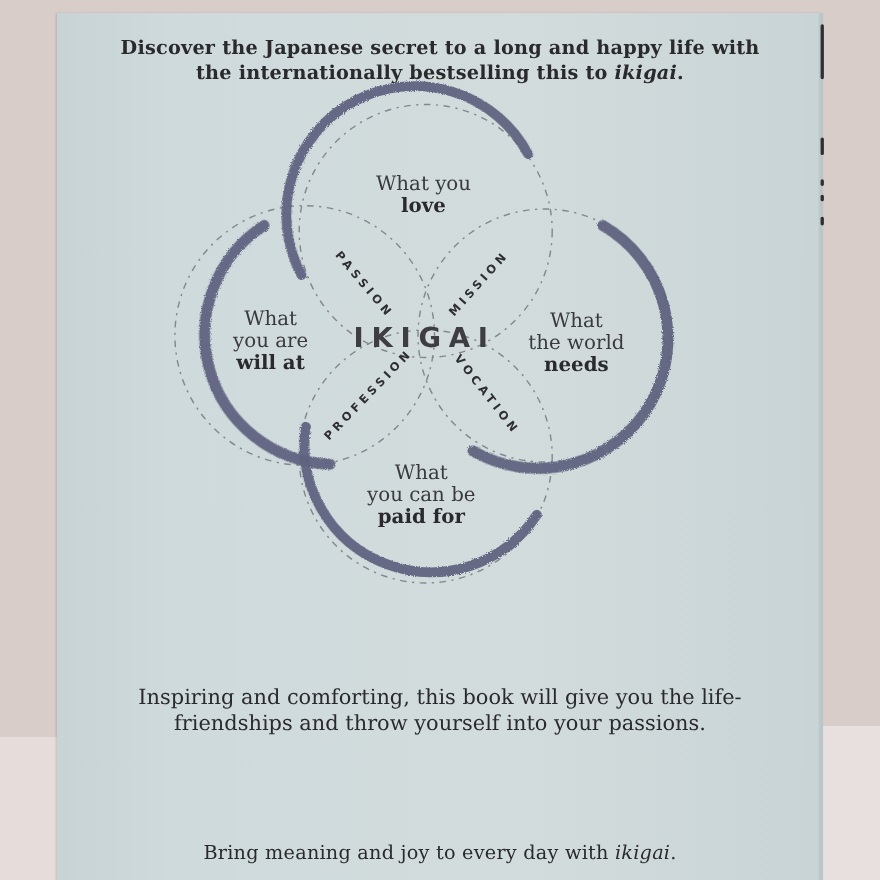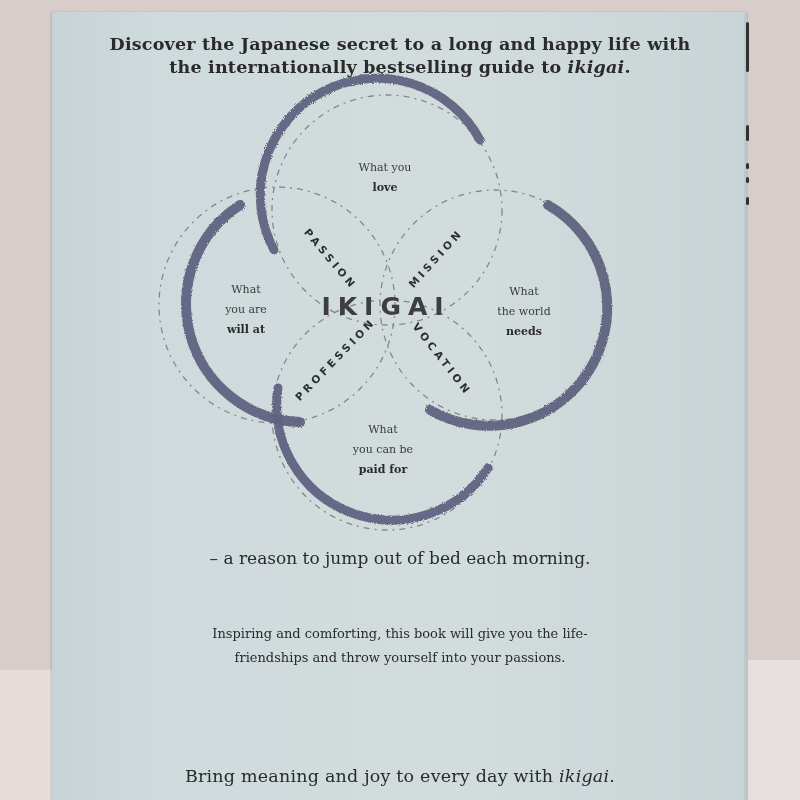--- a/index.html
+++ b/index.html
@@ -16,25 +16,25 @@
     box-shadow: -1px 0 2px rgba(0,0,0,0.15);
   }
   .spine-edge {
     position:absolute; left:744px; top:12px; width:4px; height:800px;
     background:linear-gradient(90deg,#c0cccf,#b7c2c5);
   }
   .spine-mark { position:absolute; left:746px; width:3px; background:#2f3035; border-radius:2px; }
   .text-block { position:absolute; left:52px; width:696px; text-align:center; color:#2a2a2c; }
   .headline { top:33px; font-weight:bold; font-size:17.5px; line-height:23px; letter-spacing:0.2px; }
   .para1 { top:546px; font-size:17px; line-height:24px; }
-  .para2 { top:622px; font-size:13px; line-height:24px; }
+  .para2 { top:622px; font-size:19px; line-height:24px; }
   .closing { top:764px; font-weight:normal; font-size:17.5px; line-height:24px; letter-spacing:0.2px; }
   i { font-style:italic; }
   .diagram { position:absolute; left:0; top:0; width:800px; height:800px; }
-  .circle-label { position:absolute; text-align:center; color:#3a3a3c; font-size:11px; line-height:20px; }
+  .circle-label { position:absolute; text-align:center; color:#3a3a3c; font-size:18px; line-height:20px; }
   .circle-label b { font-weight:bold; color:#2a2a2c; }
   .ikigai-word {
     position:absolute; left:306px; top:292px; width:160px; text-align:center;
     font-family:"DejaVu Sans","Liberation Sans",sans-serif; font-weight:bold;
     font-size:25px; letter-spacing:7px; color:#3d3d42;
   }
   .arc-word {
     position:absolute; font-family:"DejaVu Sans","Liberation Sans",sans-serif;
     font-size:10.5px; letter-spacing:3.5px; color:#2e2e32; font-weight:bold;
     transform-origin:center center; white-space:nowrap;
@@ -49,21 +49,21 @@
 <div class="book"></div>
 <div class="spine-edge"></div>
 <div class="spine-mark" style="top:22px;height:50px;"></div>
 <div class="spine-mark" style="top:125px;height:16px;"></div>
 <div class="spine-mark" style="top:163px;height:6px;"></div>
 <div class="spine-mark" style="top:177px;height:6px;"></div>
 <div class="spine-mark" style="top:197px;height:8px;"></div>
 
 <div class="text-block headline">
   <div>Discover the Japanese secret to a long and happy life with</div>
-  <div><span>the internationally bestselling guide to </span><i>ikigai</i><span>.</span></div>
+  <div><span>the internationally bestselling this to </span><i>ikigai</i><span>.</span></div>
 </div>
 
 <svg class="diagram" viewBox="0 0 800 800">
   <defs>
     <filter id="rough" x="-10%" y="-10%" width="120%" height="120%">
       <feTurbulence type="fractalNoise" baseFrequency="0.9" numOctaves="2" seed="3"></feTurbulence>
       <feDisplacementMap in="SourceGraphic" scale="3"></feDisplacementMap>
     </filter>
   </defs>
 
@@ -103,21 +103,20 @@
 </div>
 
 <div class="ikigai-word">IKIGAI</div>
 
 <div class="arc-word" style="left:293px;top:253px;transform:rotate(50deg);">PASSION</div>
 <div class="arc-word" style="left:398px;top:252px;transform:rotate(-48deg);">MISSION</div>
 <div class="arc-word" style="left:280px;top:353px;transform:rotate(-46deg);">PROFESSION</div>
 <div class="arc-word" style="left:398px;top:353px;transform:rotate(52deg);">VOCATION</div>
 
 <div class="text-block para1">
-  <div>– a reason to jump out of bed each morning.</div>
 </div>
 
 <div class="text-block para2">
   <div>Inspiring and comforting, this book will give you the life-</div>
   <div>friendships and throw yourself into your passions.</div>
 </div>
 
 <div class="text-block closing">
   <span>Bring meaning and joy to every day with </span><i>ikigai</i><span>.</span>
 </div>

